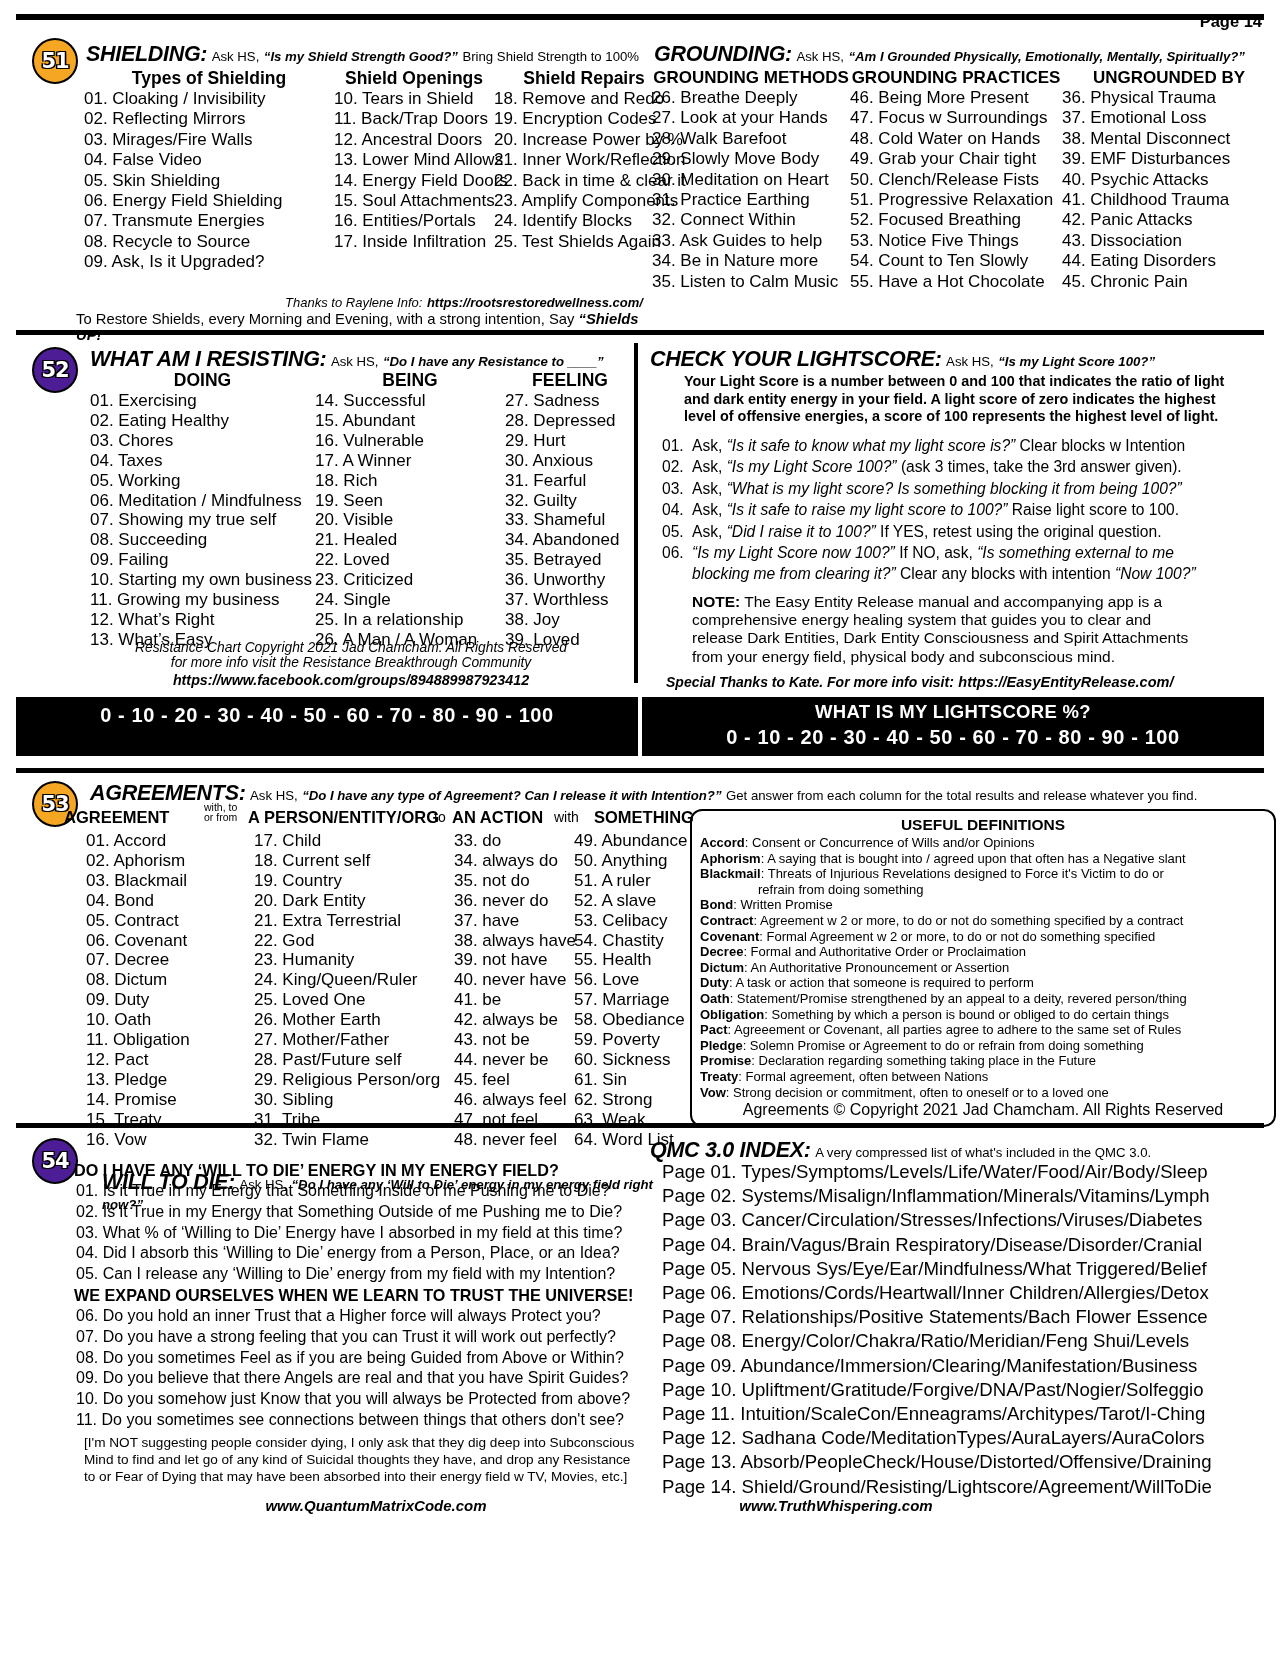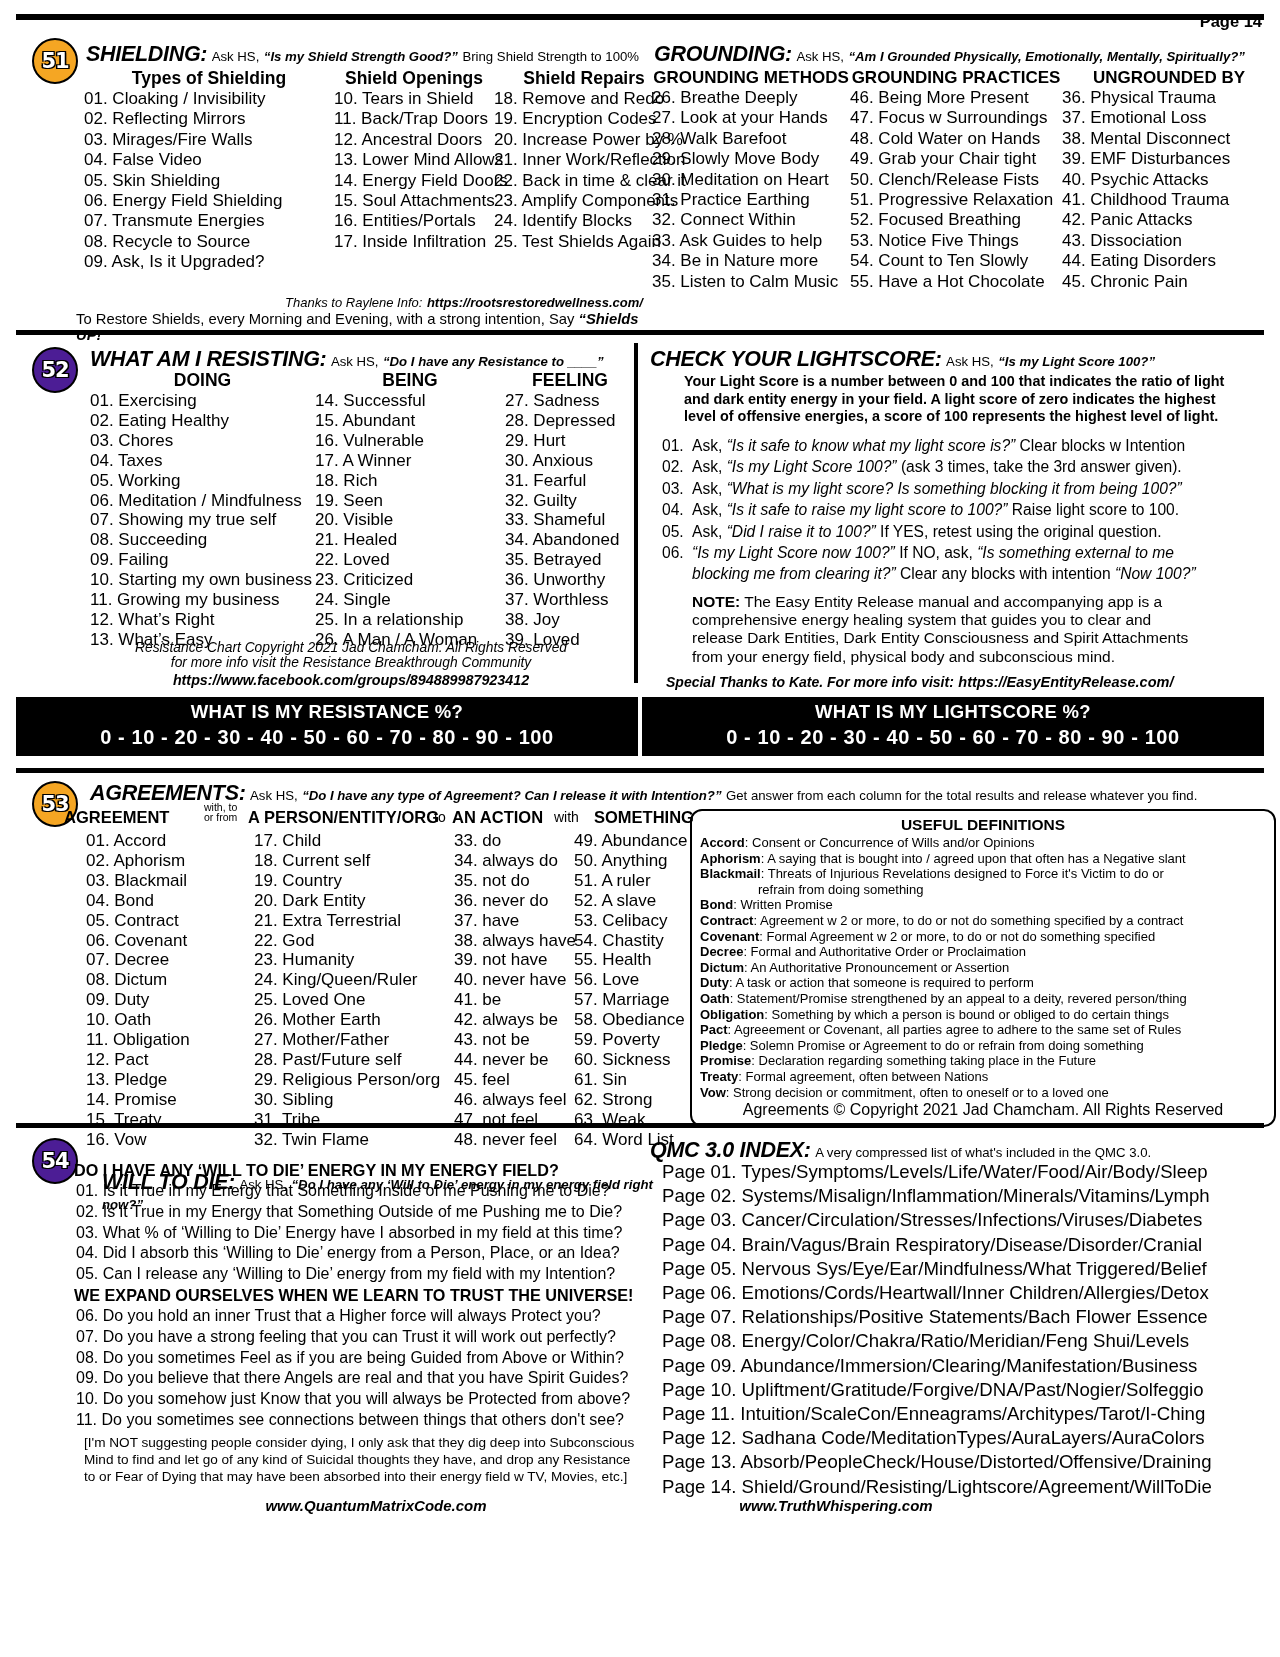--- a/index.html
+++ b/index.html
@@ -317,21 +317,20 @@
     </div>
 
     <div style="position:absolute; left:650px; top:338px; width:600px;">
       <span class="b ital" style="font-size:14px;margin-top:27px;">Special Thanks to Kate.  For more info visit:</span>
       <span class="b ital" style="font-size:14.5px;">https://EasyEntityRelease.com/</span>
     </div>
   </div>
 
   <div class="pctwrap" style="margin-top:12px;">
     <div class="pctbox">
-      <div class="pcttitle">WHAT IS MY RESISTANCE %?</div>
       <div class="pctscale">0  -  10  -  20  -  30  -  40  -  50  -  60  -  70  -  80  -  90  -  100</div>
     </div>
     <div class="pctbox">
       <div class="pcttitle">WHAT IS MY LIGHTSCORE %?</div>
       <div class="pctscale">0  -  10  -  20  -  30  -  40  -  50  -  60  -  70  -  80  -  90  -  100</div>
     </div>
   </div>
 
   <div style="height:5px;background:#000;margin-top:12px;"></div>
 

